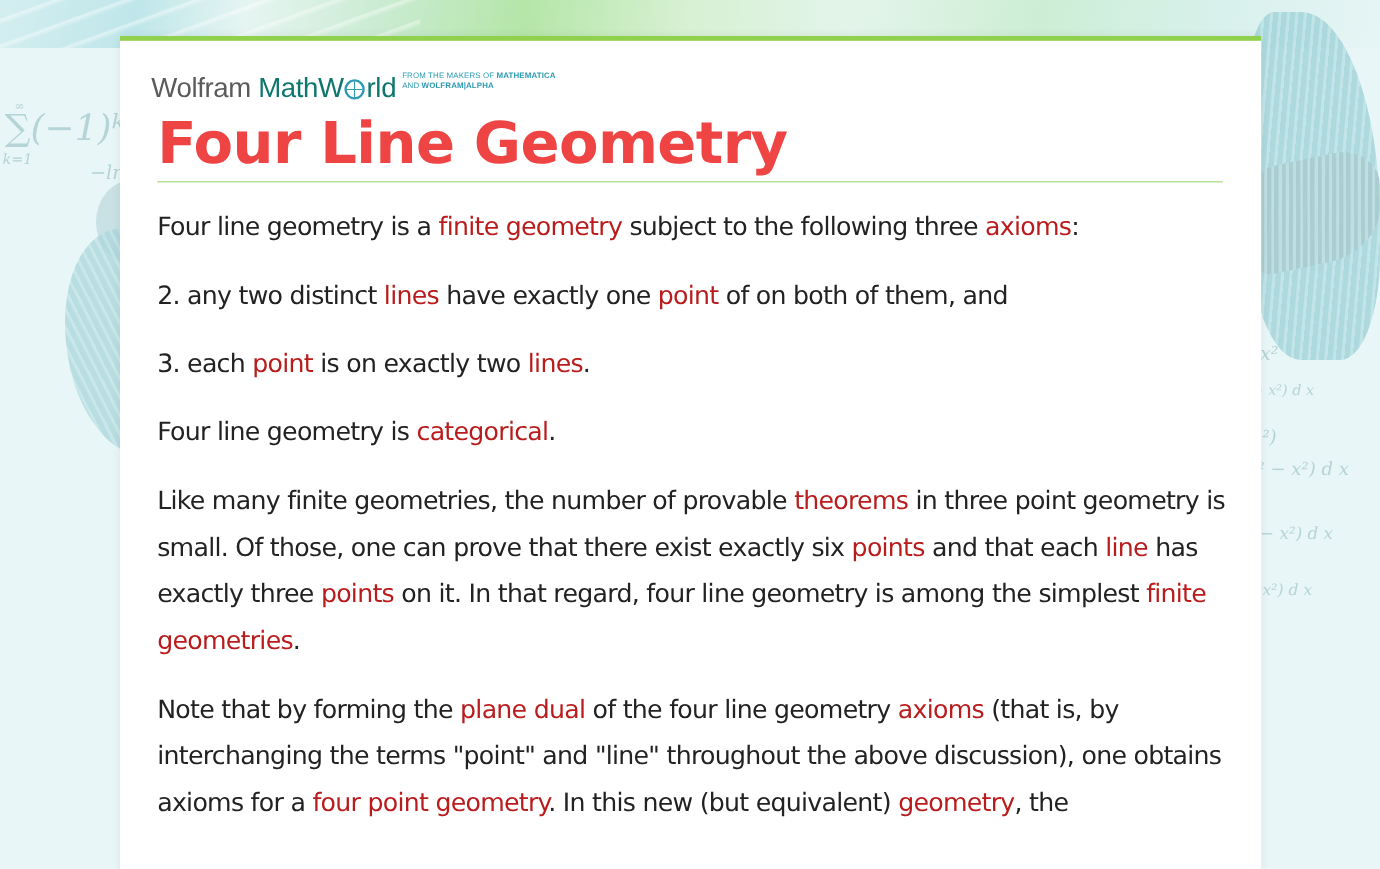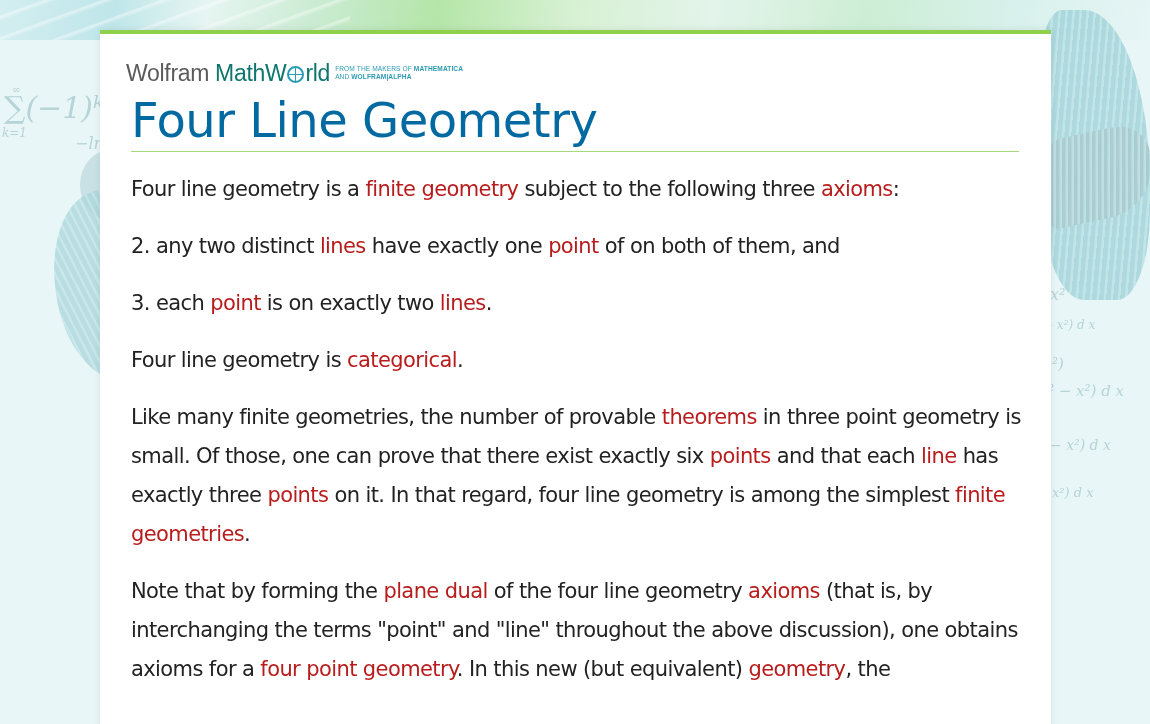--- a/index.html
+++ b/index.html
@@ -71,21 +71,21 @@
       position: absolute;
       left: 100px; top: 30px;
       width: 951px; height: 720px;
       background: #ffffff;
       border-top: 4px solid #8fd04d;
       box-shadow: 0 0 8px rgba(0,0,0,0.08);
     }
     .logo-row {
       position: absolute;
       left: 26px; top: 26px;
-      display: flex; align-items: center;
+      display: flex; 
       height: 26px;
     }
     .logo-wolfram {
       font-family: "Liberation Sans", sans-serif;
       font-size: 23px;
       color: #5b5b5b;
       letter-spacing: -0.3px;
     }
     .logo-mathworld {
       font-family: "Liberation Sans", sans-serif;
@@ -115,22 +115,22 @@
       color: #2b9bb3;
       letter-spacing: 0.1px;
     }
     .logo-tagline b { font-weight: bold; }
 
     .page-title {
       position: absolute;
       left: 31px; top: 56px;
       font-family: "DejaVu Sans", sans-serif;
       font-size: 48px;
-      font-weight: normal;
-      color: #0369a1;
+      font-weight: bold;
+      color: #ef4444;
       letter-spacing: -0.5px;
       line-height: 60px;
     }
     .title-rule {
       position: absolute;
       left: 31px; top: 117px;
       width: 888px; height: 1px;
       background: #a6d97a;
     }
     .content {

